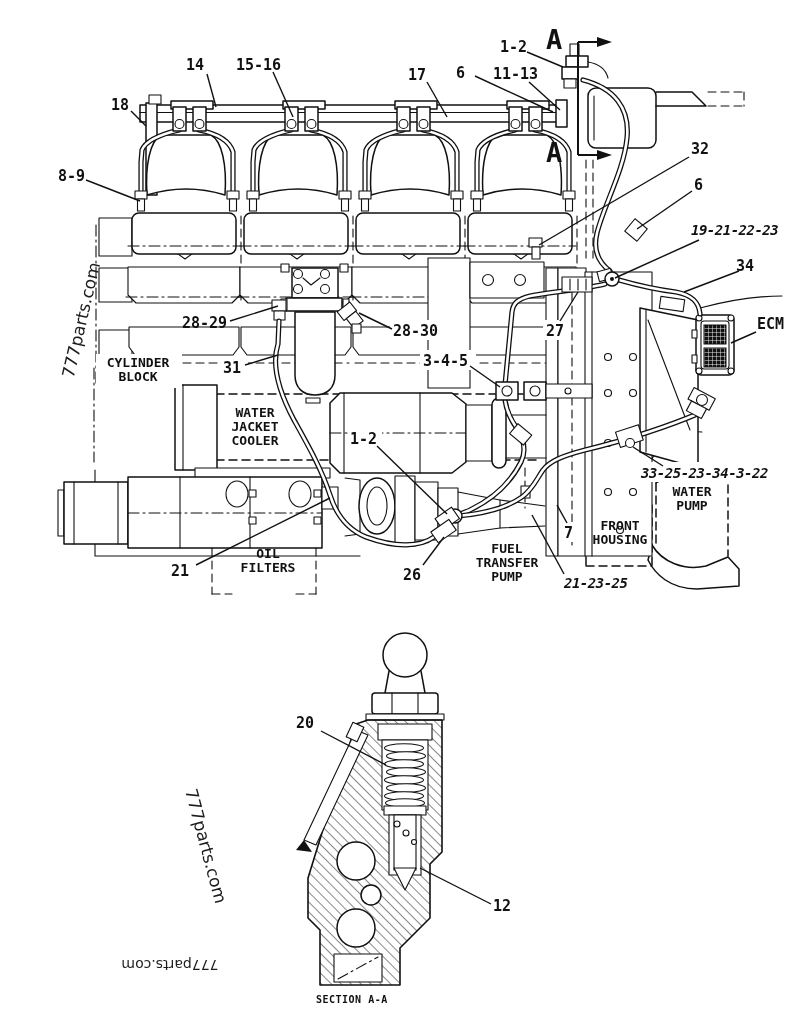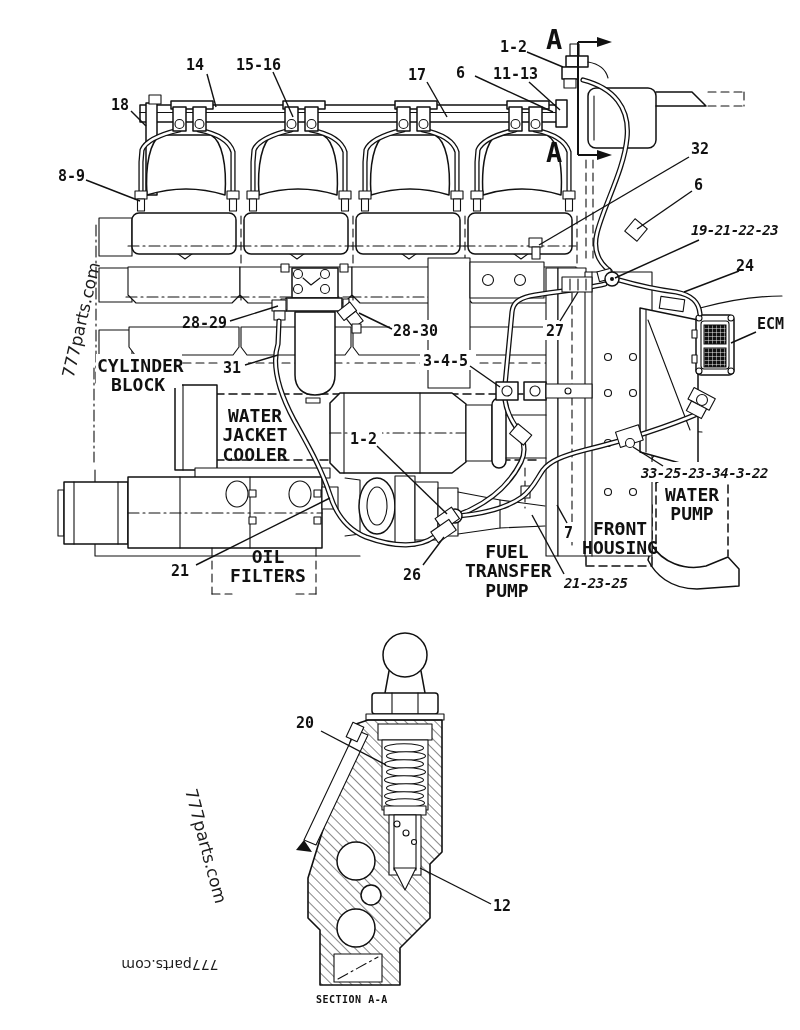--- a/index.html
+++ b/index.html
@@ -12,21 +12,21 @@
   .dash{stroke-dasharray:8 5;}
   .dashdot{stroke-dasharray:11 4 2 4;stroke-width:1.1;}
   .tubeo{fill:none;stroke:#111;stroke-width:5.2;stroke-linecap:round;}
   .tubei{fill:none;stroke:#fff;stroke-width:2.6;stroke-linecap:round;}
   .lead line{stroke:#111;stroke-width:1.4;}
   .fillb{fill:#111;stroke:none;}
   .wt{fill:#fff;stroke:none;}
   .label{position:absolute;font-weight:bold;white-space:pre-line;line-height:1.07;}
   .num{font-size:15px;}
   .numl{font-size:14px;letter-spacing:-0.5px;font-style:italic;}
-  .comp{font-size:18px;text-align:center;line-height:1.08;}
+  .comp{font-size:13px;text-align:center;line-height:1.08;}
   .title{font-size:21px;letter-spacing:1px;text-align:center;}
   .sectitle{font-size:10px;letter-spacing:0.5px;text-align:left;}
   .secletter{font-size:27px;}
   .wm{position:absolute;font-family:"DejaVu Sans","Liberation Sans",sans-serif;font-weight:normal;
       color:#1c1c1c;font-size:17px;white-space:nowrap;}
 </style>
 </head>
 <body>
 
 <div class="canvas">
@@ -396,21 +396,21 @@
 <div class="label num" style="left:456px;top:65px">6</div>
 <div class="label num" style="left:493px;top:66px">11-13</div>
 <div class="label num" style="left:500px;top:39px">1-2</div>
 <div class="label num" style="left:111px;top:97px">18</div>
 <div class="label num" style="left:58px;top:168px">8-9</div>
 <div class="label secletter" style="left:546px;top:26px">A</div>
 <div class="label secletter" style="left:546px;top:139px">A</div>
 <div class="label num" style="left:691px;top:141px">32</div>
 <div class="label num" style="left:694px;top:177px">6</div>
 <div class="label numl" style="left:691px;top:223px">19-21-22-23</div>
-<div class="label num" style="left:736px;top:258px">24</div>
+<div class="label num" style="left:736px;top:258px">34</div>
 <div class="label num" style="left:757px;top:316px">ECM</div>
 <div class="label num" style="left:546px;top:323px">27</div>
 <div class="label num" style="left:182px;top:315px">28-29</div>
 <div class="label num" style="left:393px;top:323px">28-30</div>
 <div class="label num" style="left:223px;top:360px">31</div>
 <div class="label num" style="left:423px;top:353px">3-4-5</div>
 <div class="label num" style="left:350px;top:431px">1-2</div>
 <div class="label numl" style="left:641px;top:466px">33-25-23-34-3-22</div>
 <div class="label num" style="left:564px;top:525px">7</div>
 <div class="label num" style="left:171px;top:563px">21</div>

